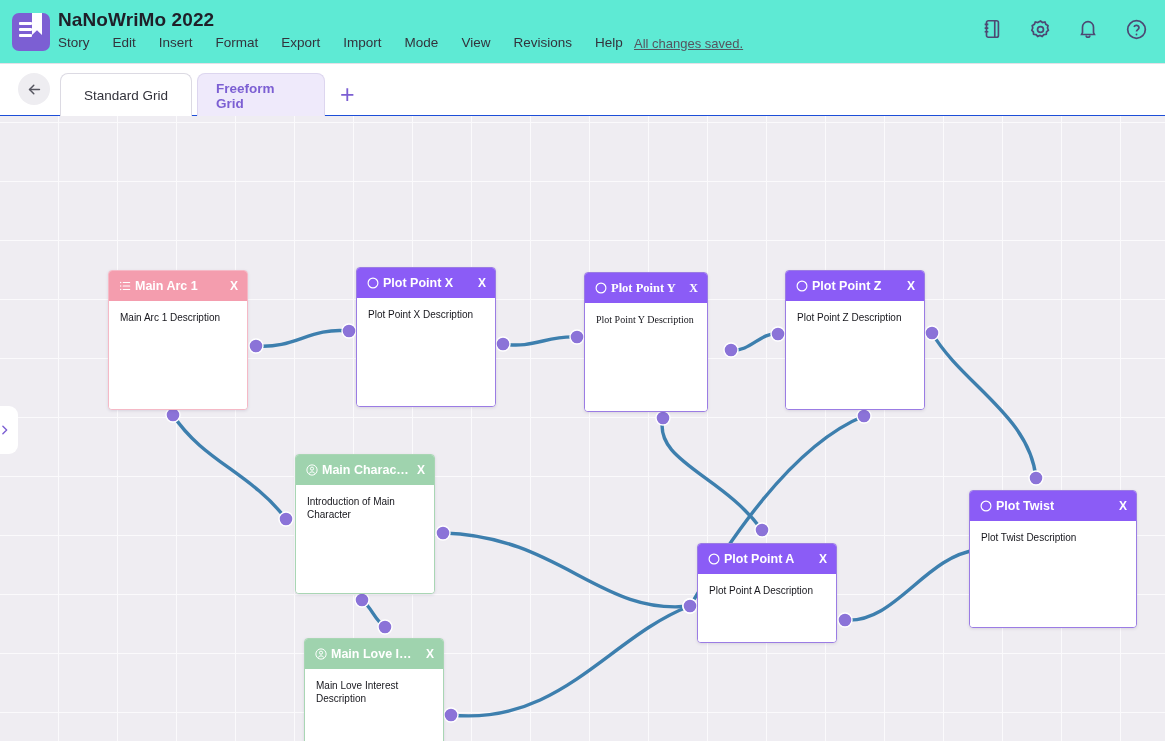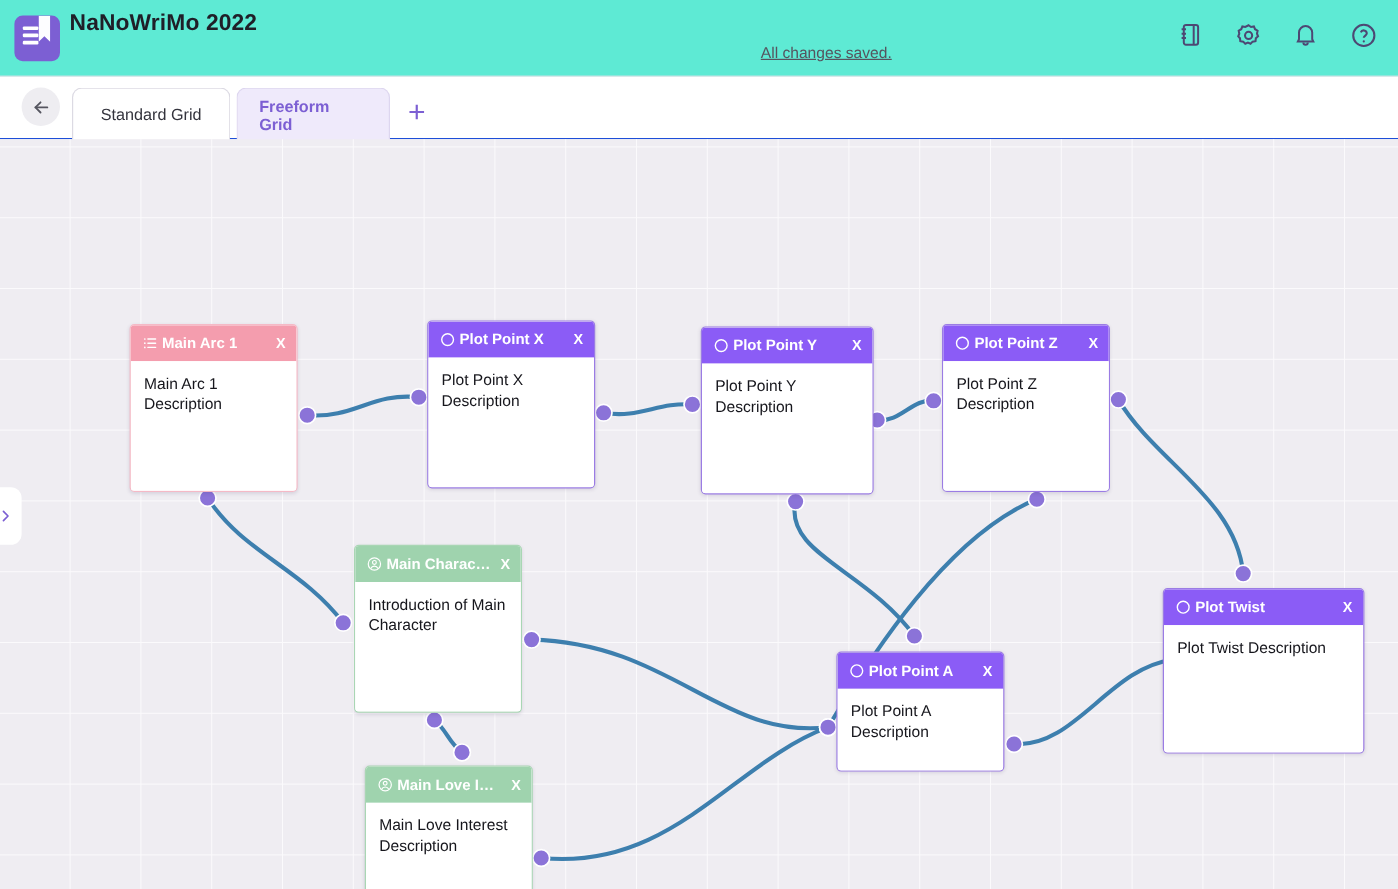--- a/index.html
+++ b/index.html
@@ -111,21 +111,21 @@
   .card .chead {
     height: 30px; display: flex; align-items: center; padding: 0 9px;
     color: #fff; font-size: 12.5px; font-weight: bold; gap: 3px;
     flex: 0 0 auto;
   }
   .card .ctitle { flex: 1; overflow: hidden; white-space: nowrap;
     text-overflow: ellipsis; }
   .card .cx { font-size: 12px; font-weight: bold; cursor: pointer;
     padding-left: 4px; }
   .card .cbody {
-    flex: 1; padding: 10px 11px; font-size: 13px; color: #16161c;
+    flex: 1; padding: 10px 11px; font-size: 10px; color: #16161c;
     line-height: 1.32; background: #fff;
   }
   .card.purple { border: 1px solid #9b7ce4; }
   .card.purple .chead { background: #8b5cf6; }
   .card.pink   { border: 1px solid #f5b9c6; }
   .card.pink .chead { background: #f49dae; }
   .card.green  { border: 1px solid #a9d6b4; }
   .card.green .chead { background: #9fd3ae; }
   .hicon { width: 14px; height: 14px; flex: 0 0 auto; }
 </style>
@@ -133,20 +133,32 @@
 <body>
 
 <div id="app">
 
   <div class="header">
     <div class="logo">
       <div class="page"></div>
         <div class="mark"></div>
     </div>
     <div class="title">NaNoWriMo 2022</div>
+    <div class="menubar" id="menubar">
+        <div class="menuitem">Story</div>
+        <div class="menuitem">Edit</div>
+        <div class="menuitem">Insert</div>
+        <div class="menuitem">Format</div>
+        <div class="menuitem">Export</div>
+        <div class="menuitem">Import</div>
+        <div class="menuitem">Mode</div>
+        <div class="menuitem">View</div>
+        <div class="menuitem">Revisions</div>
+        <div class="menuitem">Help</div>
+      </div>
     <div class="saved">All changes saved.</div>
     <div class="hdr-icons">
       <div class="ic">
         <svg width="22" height="22" viewBox="0 0 24 24" fill="none" stroke="#4d4873" stroke-width="1.8">
           <rect x="6" y="3" width="13" height="18" rx="2"></rect>
           <path d="M15 3v18"></path>
             <path d="M4 7h4M4 11h4M4 15h4"></path>
         </svg>
       </div>
       <div class="ic">
@@ -236,21 +248,21 @@
         <div class="card purple" style="left: 356px; top: 151px; width: 140px; height: 140px;">
           <div class="chead">
             <svg class="hicon" viewBox="0 0 24 24" fill="none" stroke="#ffffff" stroke-width="2">
               <circle cx="12" cy="12" r="8.4"></circle>
             </svg>
             <span class="ctitle">Plot Point X</span>
             <span class="cx">X</span>
           </div>
           <div class="cbody">Plot Point X Description</div>
         </div>
-        <div class="card purple" style="left: 584px; top: 156px; width: 144px; height: 140px;">
+        <div class="card purple" style="left: 584px; top: 156px; width: 124px; height: 140px; font-family: Liberation Serif, serif;">
           <div class="chead">
             <svg class="hicon" viewBox="0 0 24 24" fill="none" stroke="#ffffff" stroke-width="2">
               <circle cx="12" cy="12" r="8.4"></circle>
             </svg>
             <span class="ctitle">Plot Point Y</span>
             <span class="cx">X</span>
           </div>
           <div class="cbody">Plot Point Y Description</div>
         </div>
         <div class="card purple" style="left: 785px; top: 154px; width: 140px; height: 140px;">

